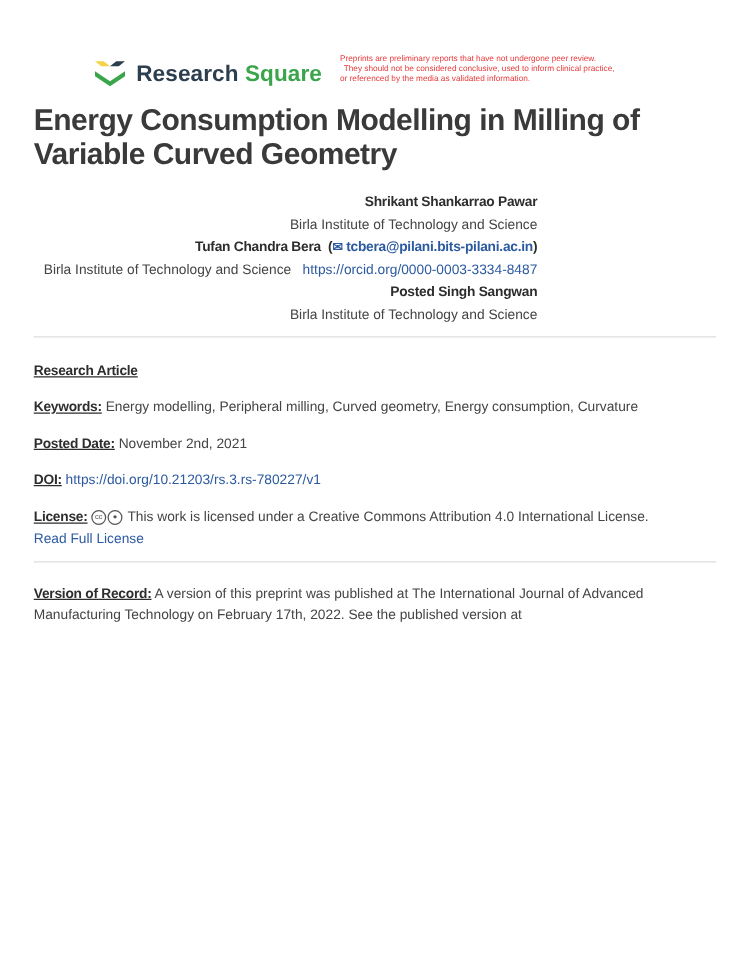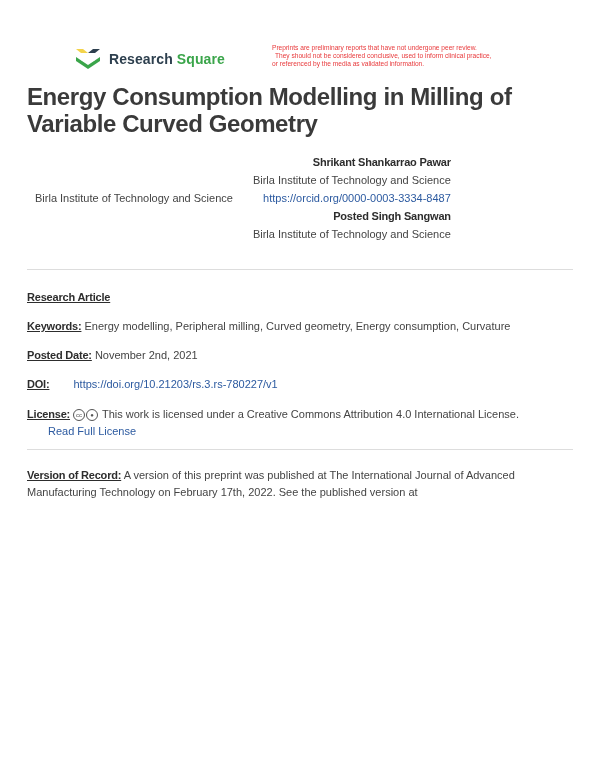--- a/index.html
+++ b/index.html
@@ -1,30 +1,30 @@
 <!DOCTYPE html>
 <html><head>
 <meta charset="utf-8">
 <style>
   html, body { margin:0; padding:0; background:#ffffff; }
   body { width:600px; height:776px; position:relative; overflow:hidden;
          font-family:"Liberation Sans", sans-serif; color:#333333; }
   .logo { position:absolute; left:74px; top:47px; display:flex; align-items:center; }
   .logo svg { width:28px; height:24px; margin-right:7px; }
-  .logo-text { font-size:14px; font-weight:bold; letter-spacing:0.1px; }
+  .logo-text { font-size:18px; font-weight:bold; letter-spacing:0.1px; }
   .logo-text .r { color:#2d3f4e; }
   .logo-text .s { color:#3aa54a; }
   .disclaimer { position:absolute; left:272px; top:44px; width:290px;
                 font-size:6.6px; line-height:8px; color:#e8393b; }
   .title { position:absolute; left:27px; top:83px; width:520px; margin:0;
            font-size:24px; line-height:27px; font-weight:bold; color:#3a3a3a; letter-spacing:-0.4px; }
   .authors { position:absolute; left:27px; top:153px; font-size:11px;text-align:right; }
   .author-name { font-weight:bold; color:#2d2d2d; height:18px; line-height:18px; letter-spacing:-0.2px; }
   .author-aff { padding-left:8px; color:#444; height:18px; line-height:18px; }
-  a.link { color:#2c5aa0; text-decoration:none;margin-left:21px; }
+  a.link { color:#2c5aa0; text-decoration:none; }
   .email { color:#2c5aa0; font-weight:bold; }
   .hr { position:absolute; left:27px; width:546px; height:1px; background:#dddddd; }
   .meta { position:absolute; left:27px; font-size:11px; color:#444; width:550px; line-height:17px; }
   .meta b { color:#2d2d2d; letter-spacing:-0.2px;text-decoration:underline; }
   .cc { display:inline-block; width:10px; height:10px; border:1px solid #555; border-radius:50%;
         font-size:6px; line-height:10px; text-align:center; vertical-align:middle; color:#555; margin-right:1px; }
 </style>
 </head>
 <body>
 
@@ -44,20 +44,25 @@
   <div style="padding-left:3px">They should not be considered conclusive, used to inform clinical practice,</div>
   <div>or referenced by the media as validated information.</div>
 </div>
 
 <h1 class="title">Energy Consumption Modelling in Milling of Variable Curved Geometry</h1>
 
 <div class="authors">
   <div class="author-name">Shrikant Shankarrao Pawar</div>
   <div class="author-aff">Birla Institute of Technology and Science</div>
 
+  <div class="author-name">
+    <span>Tufan Chandra Bera</span>
+    &nbsp;(<span style="color:#2c5aa0;font-size:10px;">✉</span>
+    <a class="email">tcbera@pilani.bits-pilani.ac.in</a>)
+  </div>
   <div class="author-aff">
     <span>Birla Institute of Technology and Science</span>
     &nbsp;&nbsp;<a class="link">https://orcid.org/0000-0003-3334-8487</a>
   </div>
 
   <div class="author-name">Posted Singh Sangwan</div>
   <div class="author-aff">Birla Institute of Technology and Science</div>
 </div>
 
 <div class="hr" style="top:269px"></div>

